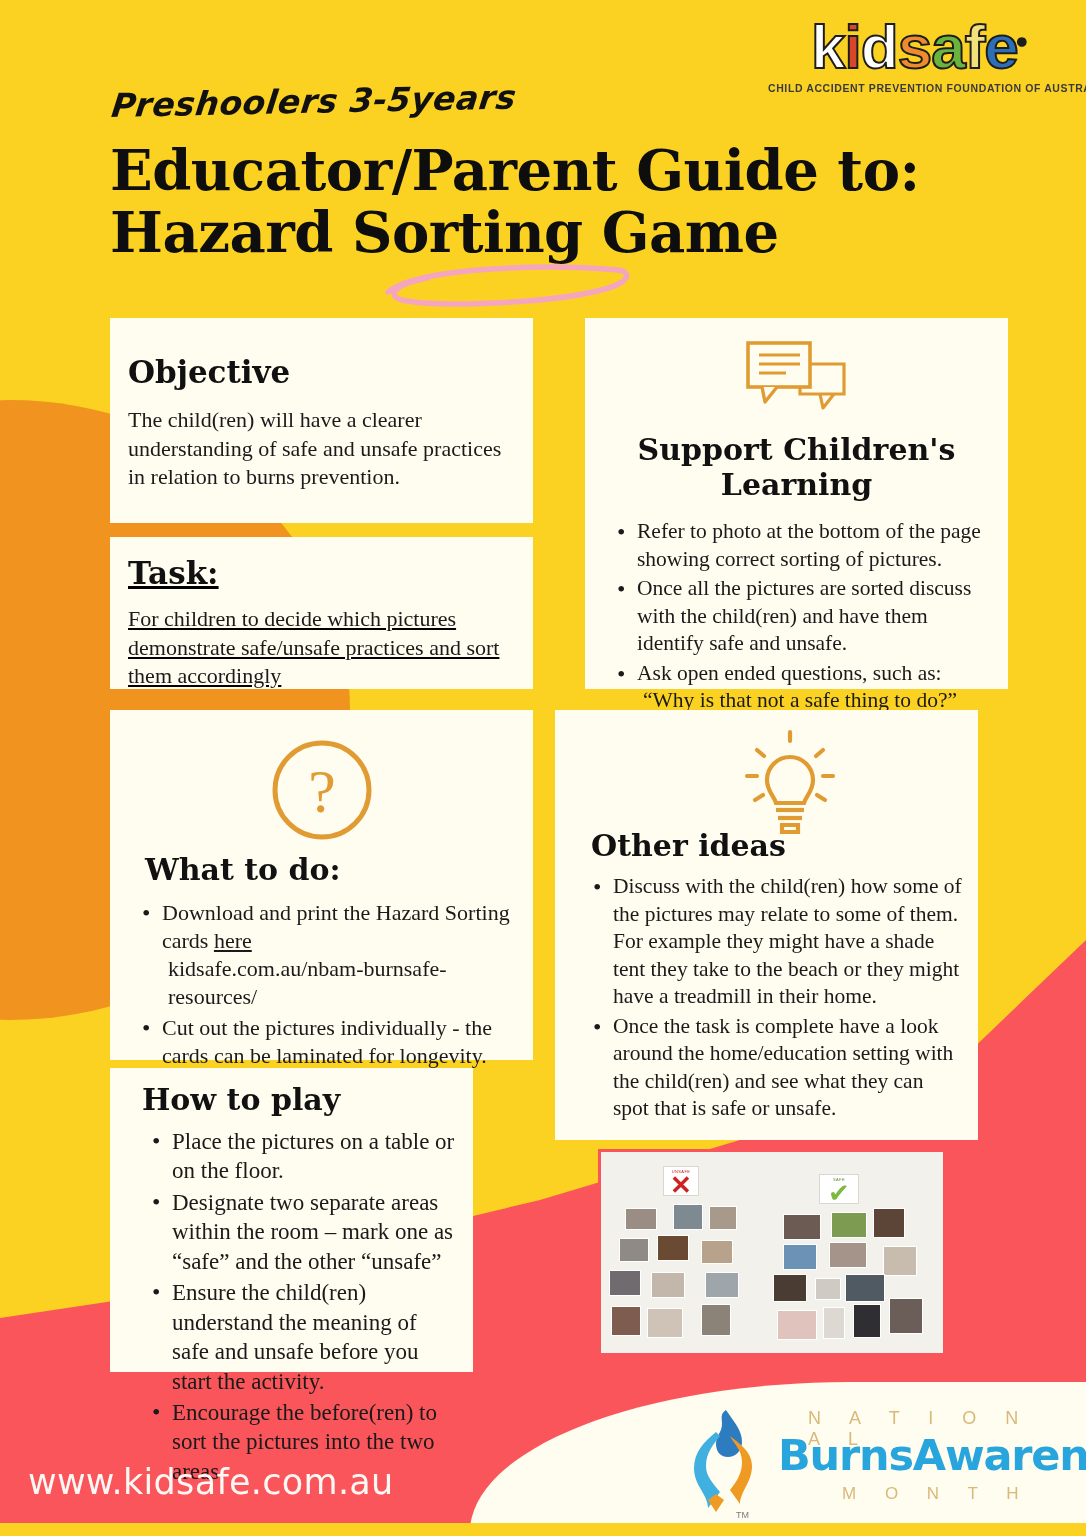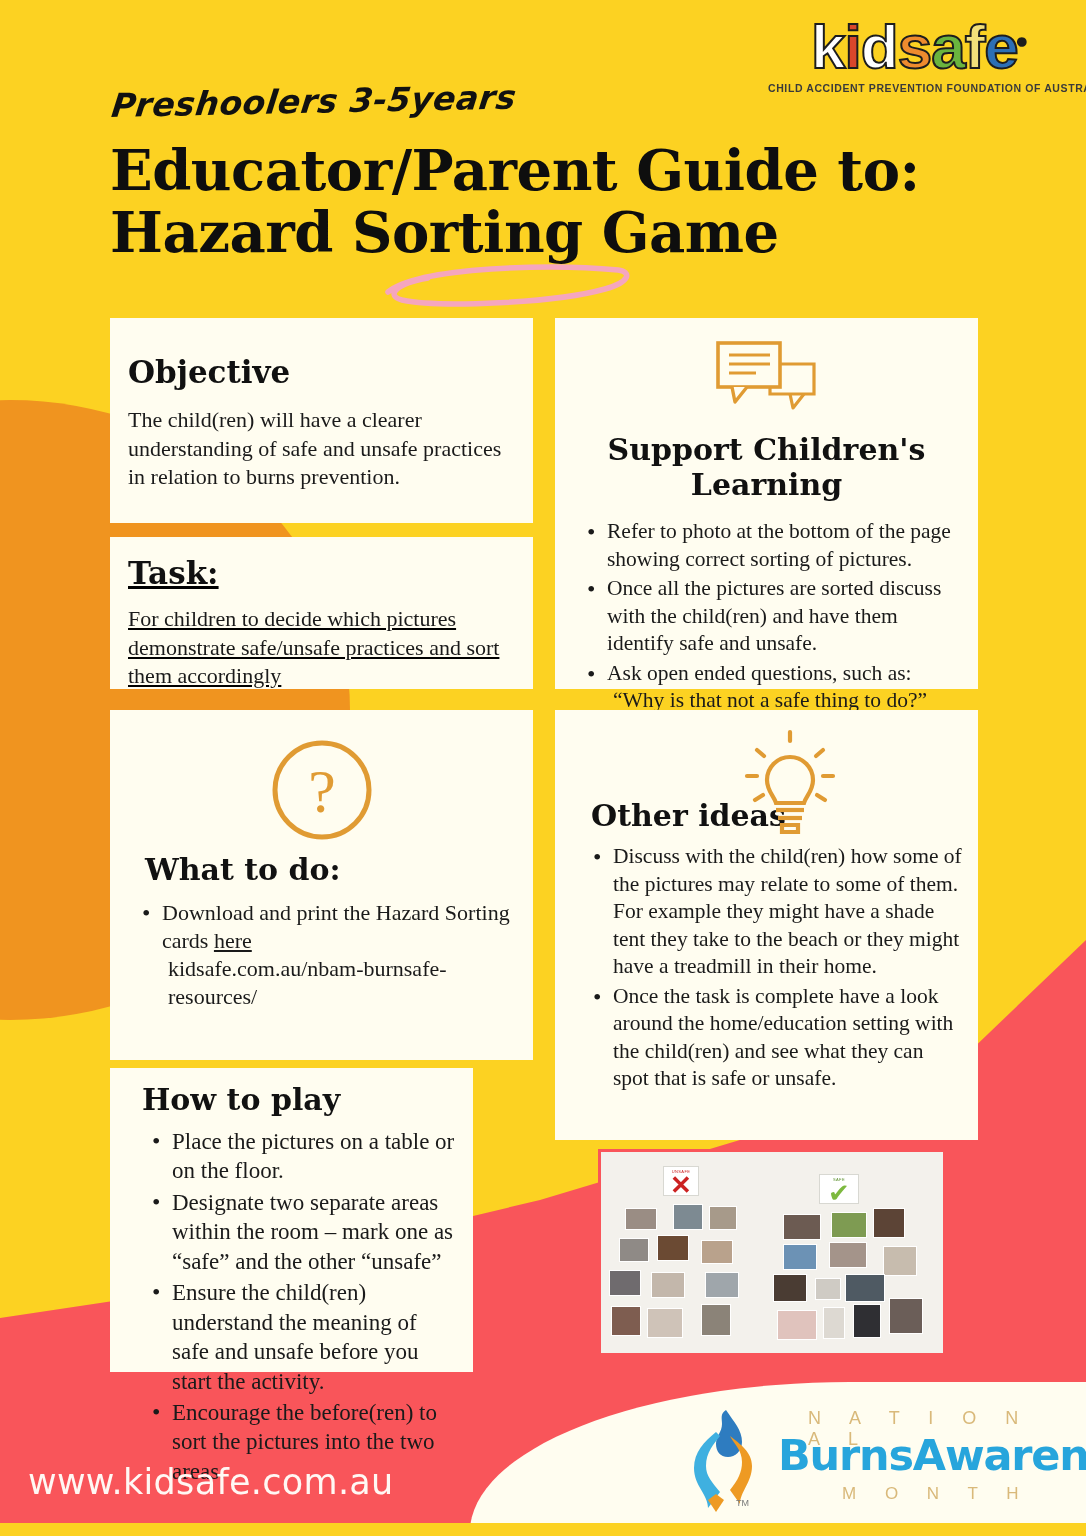--- a/index.html
+++ b/index.html
@@ -131,21 +131,21 @@
   #card-task .card-p { margin: 14px 18px 0 18px; }
 
   #card-whattodo { left: 110px; top: 710px; width: 423px; height: 350px; }
   #card-whattodo .card-h { font-size: 30px; margin: 0 0 0 35px; }
   #card-whattodo ul { margin: 12px 18px 0 28px; font-size: 22px; }
 
   #card-howtoplay { left: 110px; top: 1068px; width: 363px; height: 304px; }
   #card-howtoplay .card-h { font-size: 30px; margin: 14px 0 0 32px; }
   #card-howtoplay ul { margin: 10px 16px 0 38px; font-size: 23px; }
 
-  #card-support { left: 555px; top: 318px; width: 423px; height: 371px; }
+  #card-support { left: 585px; top: 318px; width: 423px; height: 371px; }
   #card-support .card-h { font-size: 30px; margin: 0; text-align: center; }
   #card-support ul { margin: 16px 16px 0 28px; font-size: 21.5px; }
 
   #card-otherideas { left: 555px; top: 710px; width: 423px; height: 430px; }
   #card-otherideas .card-h { font-size: 30px; margin: 0 0 0 36px; }
   #card-otherideas ul { margin: 10px 16px 0 34px; font-size: 21.5px; }
 
   .icon-wrap { text-align: center; }
   .icon-chat { display: block; margin: 22px auto 14px auto; }
   .icon-q { display: block; margin: 28px auto 10px auto; }
@@ -207,21 +207,21 @@
     font-size: 18px; letter-spacing: 12px;
     color: #D9B97A;
   }
   .nbam-bot {
     position: absolute; left: 182px; top: 86px;
     font-family: "Liberation Sans", sans-serif;
     font-size: 17px; letter-spacing: 12px;
     color: #D9B97A;
   }
   .nbam-tm {
-    position: absolute; left: 76px; top: 100px;
+    position: absolute; left: 76px; top: 112px;
     font-family: "Liberation Sans", sans-serif;
     font-size: 9px; color: #7a7a7a;
   }
 </style>
 </head>
 <body>
 
 <div class="bg-yellow"></div>
 <div class="bg-orange-blob"></div>
 <div class="bg-red-wedge"></div>
@@ -285,38 +285,39 @@
       <circle cx="52" cy="52" r="47" fill="none" stroke="#E09B33" stroke-width="5"></circle>
       <text x="52" y="74" text-anchor="middle" font-family="Liberation Serif, serif" font-size="62" fill="#E09B33">?</text>
     </svg>
   </div>
   <div class="card-h">What to do:</div>
   <ul>
     <li>
       <span>Download and print the Hazard Sorting cards </span><a href="#" style="color:inherit">here</a>
       <span class="sub-line"> kidsafe.com.au/nbam-burnsafe-resources/</span>
     </li>
+    <li>Cut out the pictures individually - the cards can be laminated for longevity.</li>
   </ul>
 </div>
 
 <div class="card" id="card-otherideas">
   <svg class="icon-bulb" width="110" height="112" viewBox="0 0 110 112">
     <path d="M36 52a23 23 0 1146 0c0 11-7 16-9 23H45c-2-7-9-12-9-23z" fill="none" stroke="#E09B33" stroke-width="4.2"></path>
     <line x1="45" y1="82" x2="73" y2="82" stroke="#E09B33" stroke-width="4.2"></line>
     <line x1="47" y1="90" x2="71" y2="90" stroke="#E09B33" stroke-width="4.2"></line>
     <path d="M51 97h16v7H51z" fill="none" stroke="#E09B33" stroke-width="4.2"></path>
     <line x1="59" y1="4" x2="59" y2="13" stroke="#E09B33" stroke-width="4.2" stroke-linecap="round"></line>
     <line x1="26" y1="22" x2="33" y2="28" stroke="#E09B33" stroke-width="4.2" stroke-linecap="round"></line>
     <line x1="92" y1="22" x2="85" y2="28" stroke="#E09B33" stroke-width="4.2" stroke-linecap="round"></line>
     <line x1="16" y1="48" x2="26" y2="48" stroke="#E09B33" stroke-width="4.2" stroke-linecap="round"></line>
     <line x1="102" y1="48" x2="92" y2="48" stroke="#E09B33" stroke-width="4.2" stroke-linecap="round"></line>
     <line x1="24" y1="72" x2="32" y2="67" stroke="#E09B33" stroke-width="4.2" stroke-linecap="round"></line>
     <line x1="94" y1="72" x2="86" y2="67" stroke="#E09B33" stroke-width="4.2" stroke-linecap="round"></line>
   </svg>
-  <div class="card-h" style="padding-top:88px">Other ideas</div>
+  <div class="card-h" style="padding-top:118px">Other ideas</div>
   <ul>
     <li>Discuss with the child(ren) how some of the pictures may relate to some of them. For example they might have a shade tent they take to the beach or they might have a treadmill in their home.</li>
     <li>Once the task is complete have a look around the home/education setting with the child(ren) and see what they can spot that is safe or unsafe.</li>
   </ul>
 </div>
 
 <div class="card" id="card-howtoplay">
   <div class="card-h">How to play</div>
   <ul>
     <li>Place the pictures on a table or on the floor.</li>

